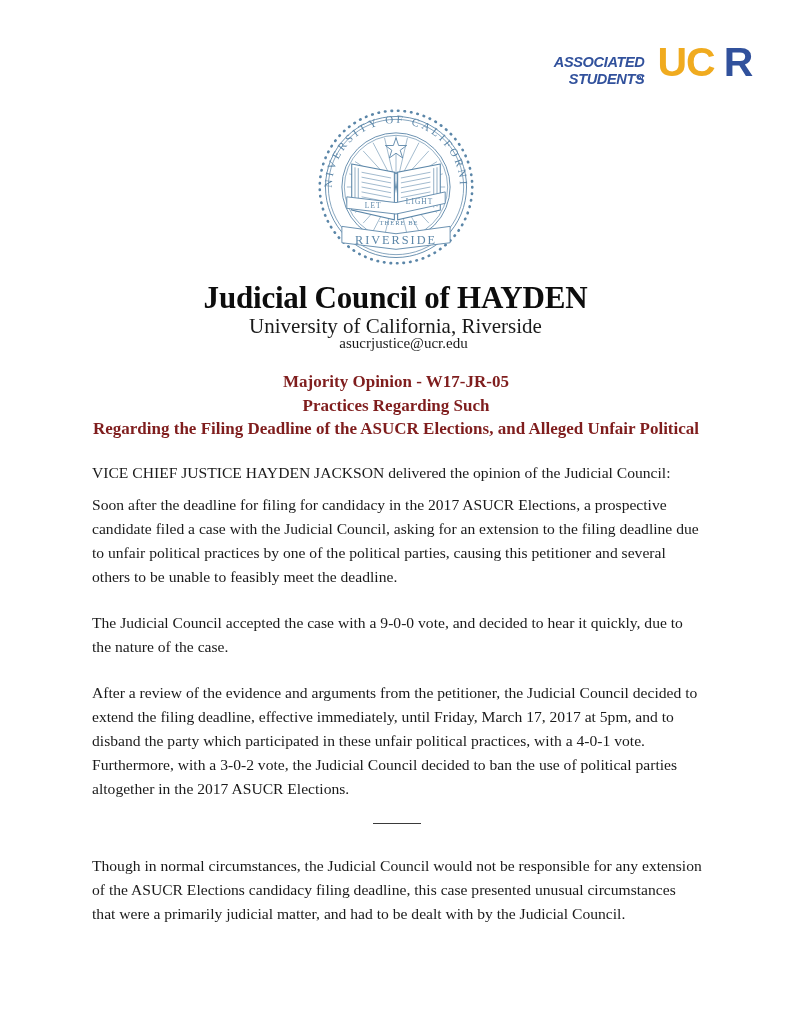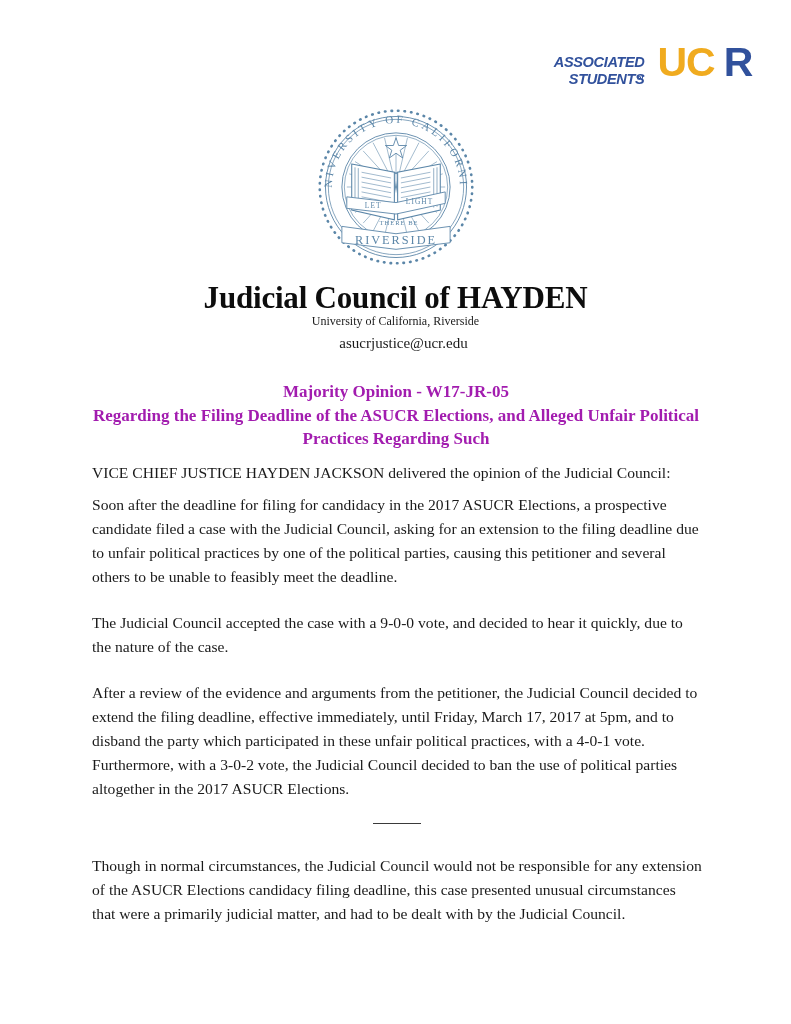--- a/index.html
+++ b/index.html
@@ -119,44 +119,44 @@
     font-weight: bold;
     letter-spacing: -0.2px;
     color: #0d0d0d;
   }
   .doc-subtitle {
     position: absolute;
     top: 314px;
     left: 0;
     width: 791px;
     text-align: center;
-    font-size: 12px;
+    font-size: 21px;
     color: #1a1a1a;
   }
   .doc-email {
     position: absolute;
     top: 335px;
     left: 8px;
     width: 791px;
     text-align: center;
     font-size: 15px;
     color: #1a1a1a;
   }
 
   
   .case-heading {
     position: absolute;
-    top: 380px;
+    top: 370px;
     left: 92px;
     width: 608px;
     text-align: center;
     font-size: 17px;
     font-weight: bold;
     line-height: 23.5px;
-    color: #a21caf;
+    color: #7f1d1d;
   }
 
   
   .body-block {
     position: absolute;
     top: 461px;
     left: 92px;
     width: 610px;
   }
   .para {
@@ -275,22 +275,22 @@
       <text x="100" y="170" text-anchor="middle" font-family="'Liberation Serif', serif" font-size="15" letter-spacing="2.4" fill="#5b86a8">RIVERSIDE</text>
     </g>
   </svg>
 
   <div class="doc-title">Judicial Council of HAYDEN</div>
   <div class="doc-subtitle">University of California, Riverside</div>
   <div class="doc-email">asucrjustice@ucr.edu</div>
 
   <div class="case-heading">
     <div>Majority Opinion - W17-JR-05</div>
+    <div>Practices Regarding Such</div>
     <div>Regarding the Filing Deadline of the ASUCR Elections, and Alleged Unfair Political</div>
-    <div>Practices Regarding Such</div>
   </div>
 
   <div class="body-block">
     <p class="para first">VICE CHIEF JUSTICE HAYDEN JACKSON delivered the opinion of the Judicial Council:</p>
     <p class="para">Soon after the deadline for filing for candidacy in the 2017 ASUCR Elections, a prospective candidate filed a case with the Judicial Council, asking for an extension to the filing deadline due to unfair political practices by one of the political parties, causing this petitioner and several others to be unable to feasibly meet the deadline.</p>
     <p class="para">The Judicial Council accepted the case with a 9-0-0 vote, and decided to hear it quickly, due to the nature of the case.</p>
     <p class="para">After a review of the evidence and arguments from the petitioner, the Judicial Council decided to extend the filing deadline, effective immediately, until Friday, March 17, 2017 at 5pm, and to disband the party which participated in these unfair political practices, with a 4-0-1 vote. Furthermore, with a 3-0-2 vote, the Judicial Council decided to ban the use of political parties altogether in the 2017 ASUCR Elections.</p>
     <div class="section-rule"></div>
     <p class="para">Though in normal circumstances, the Judicial Council would not be responsible for any extension of the ASUCR Elections candidacy filing deadline, this case presented unusual circumstances that were a primarily judicial matter, and had to be dealt with by the Judicial Council.</p>
   </div>

